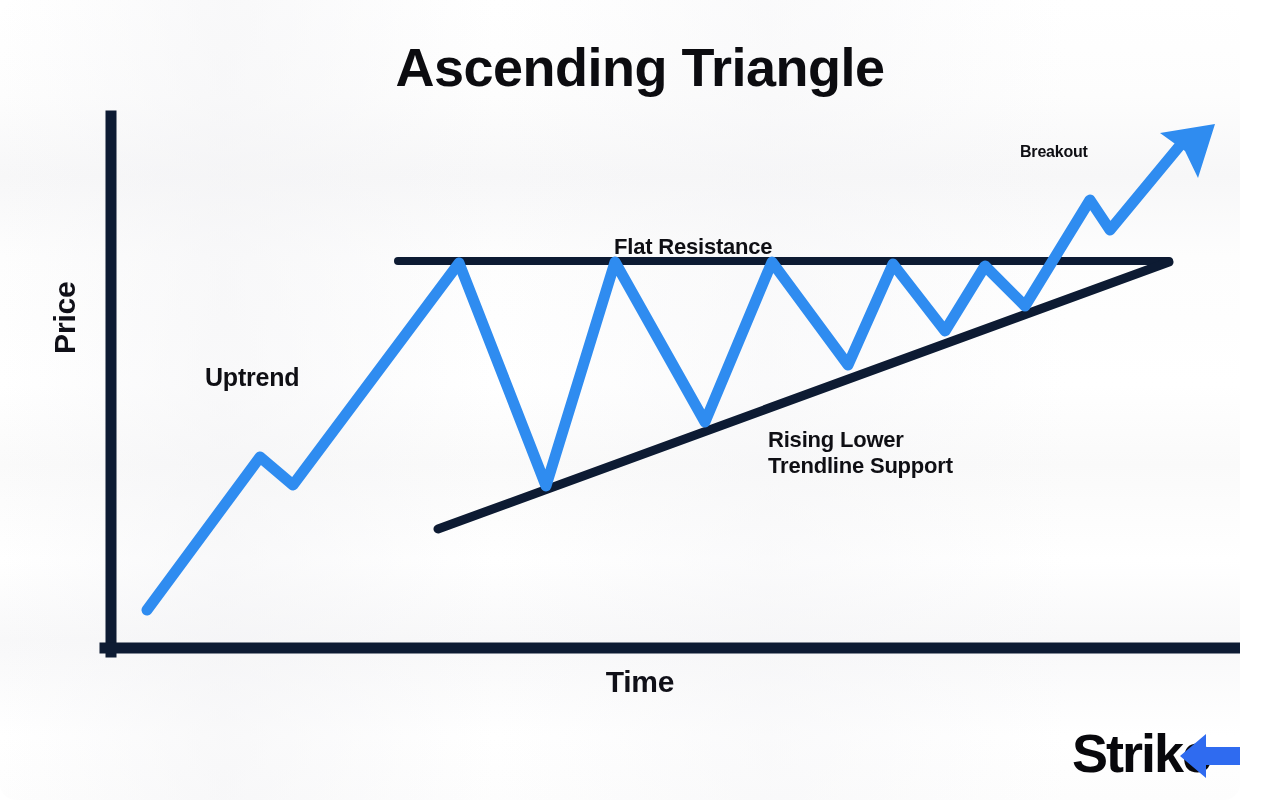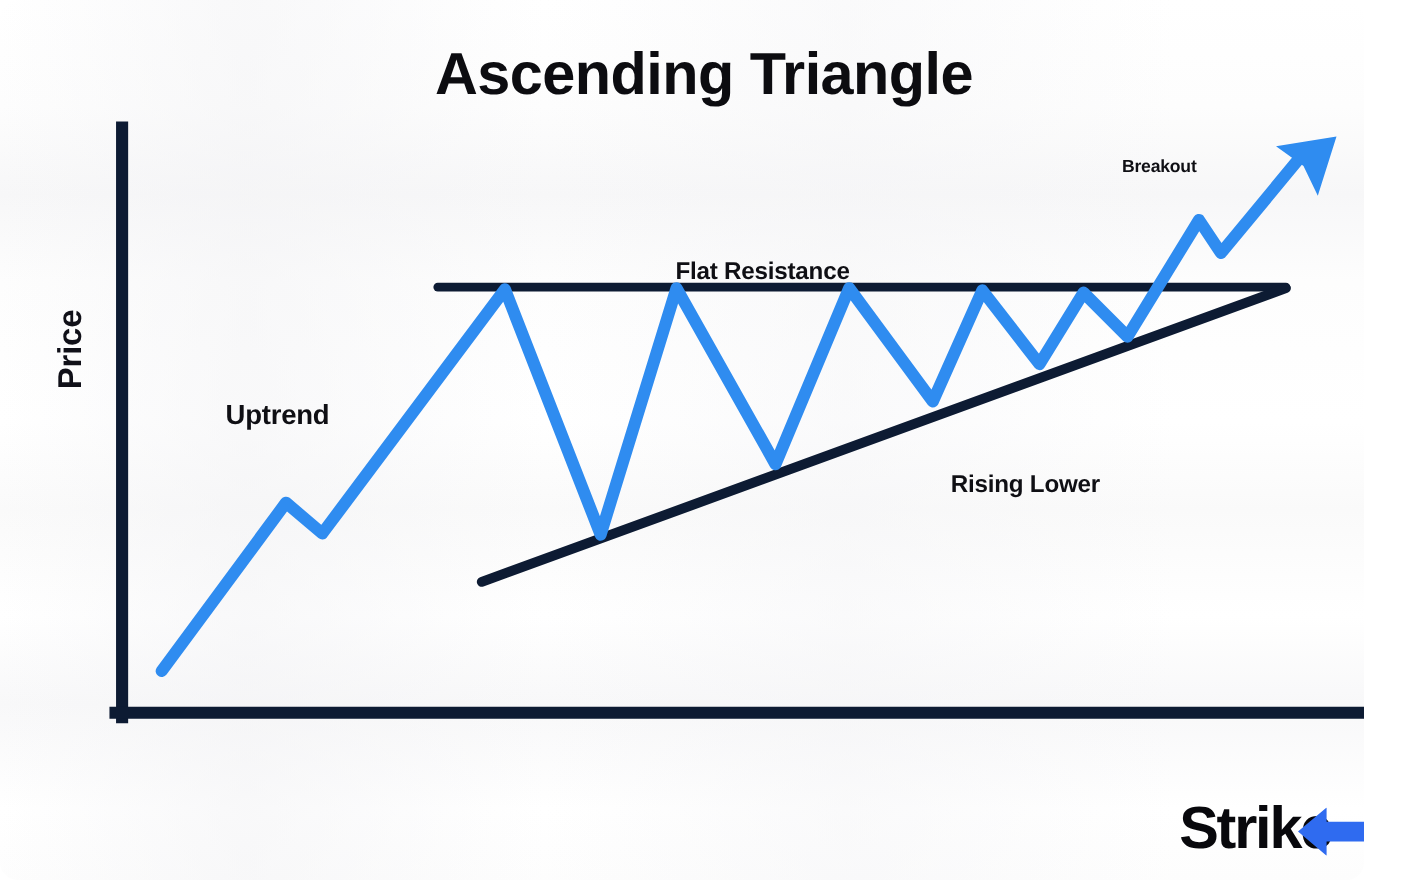--- a/index.html
+++ b/index.html
@@ -98,21 +98,21 @@
   }
   #label-breakout {
     left: 1020px;
     top: 143px;
     font-size: 16px;
   }
   #label-support {
     left: 768px;
     top: 427px;
     width: 232px;
-    text-align: right;
+    text-align: left;
     font-size: 22px;
   }
   #brand-logo {
     position: absolute;
     left: 1072px;
     top: 722px;
     width: 200px;
     height: 62px;
   }
   #brand-wordmark {
@@ -163,28 +163,29 @@
                       1110,230
                       1187,137"></polyline>
 
     <polygon id="breakout-arrowhead" fill="#2f8cf0" points="1215,124 1160,133 1185,151 1198,178"></polygon>
   </svg>
 
   <div class="label" id="chart-title">Ascending Triangle</div>
 
   <div class="label" id="axis-label-y">Price</div>
 
+  <div class="label" id="axis-label-x">Time</div>
 
   <div class="label" id="label-uptrend">Uptrend</div>
 
   <div class="label" id="label-flat-resistance">Flat Resistance</div>
 
   <div class="label" id="label-breakout">Breakout</div>
 
-  <div class="label" id="label-support"><span>Rising Lower</span><br></div>
+  <div class="label" id="label-support"><span>Rising Lower</span><br><span>Trendline Support</span></div>
 
   <div id="brand-logo">
     <div id="brand-wordmark">Strike</div>
     <svg id="brand-arrow" width="68" height="44" viewBox="0 0 68 44">
       <polygon fill="#2f6bf0" points="26,0 0,22 26,44 26,31 62,31 62,13 26,13"></polygon>
     </svg>
   </div>
 
 </div>
 

